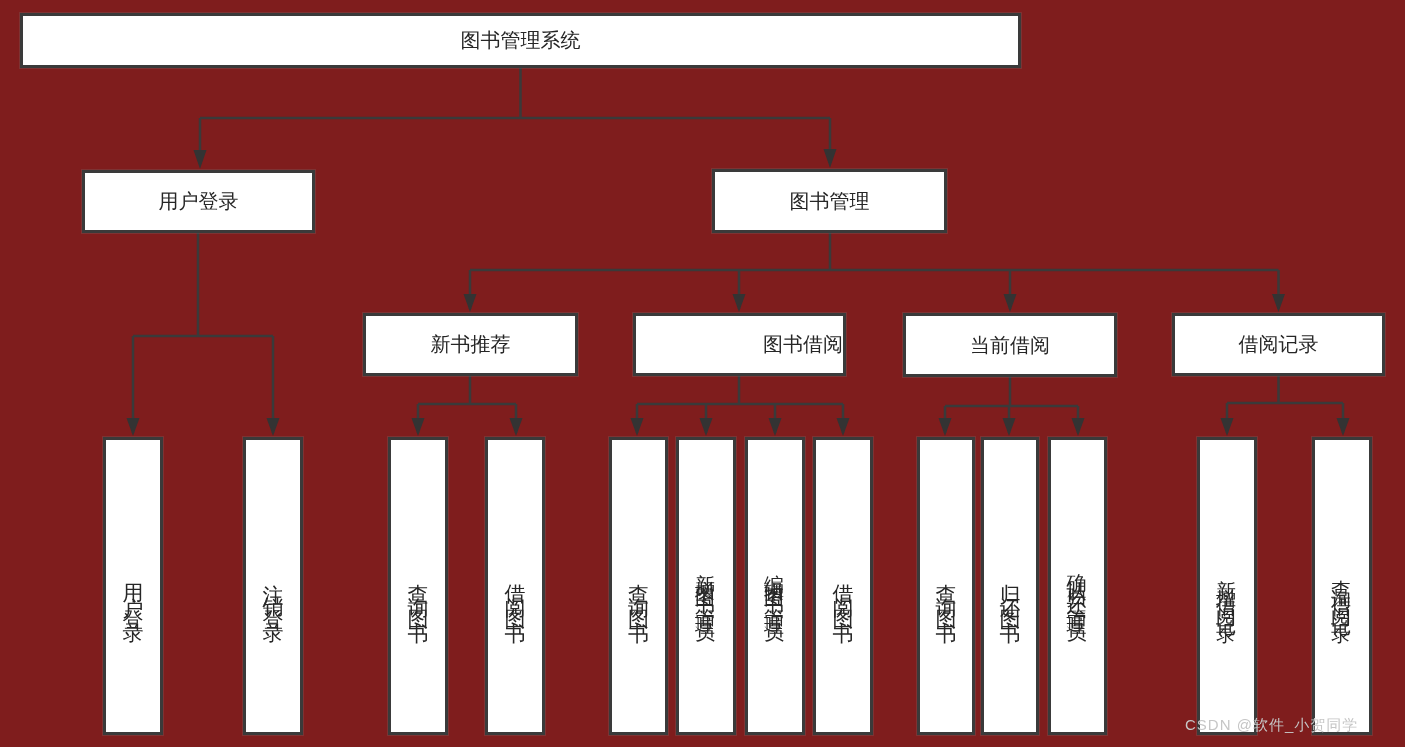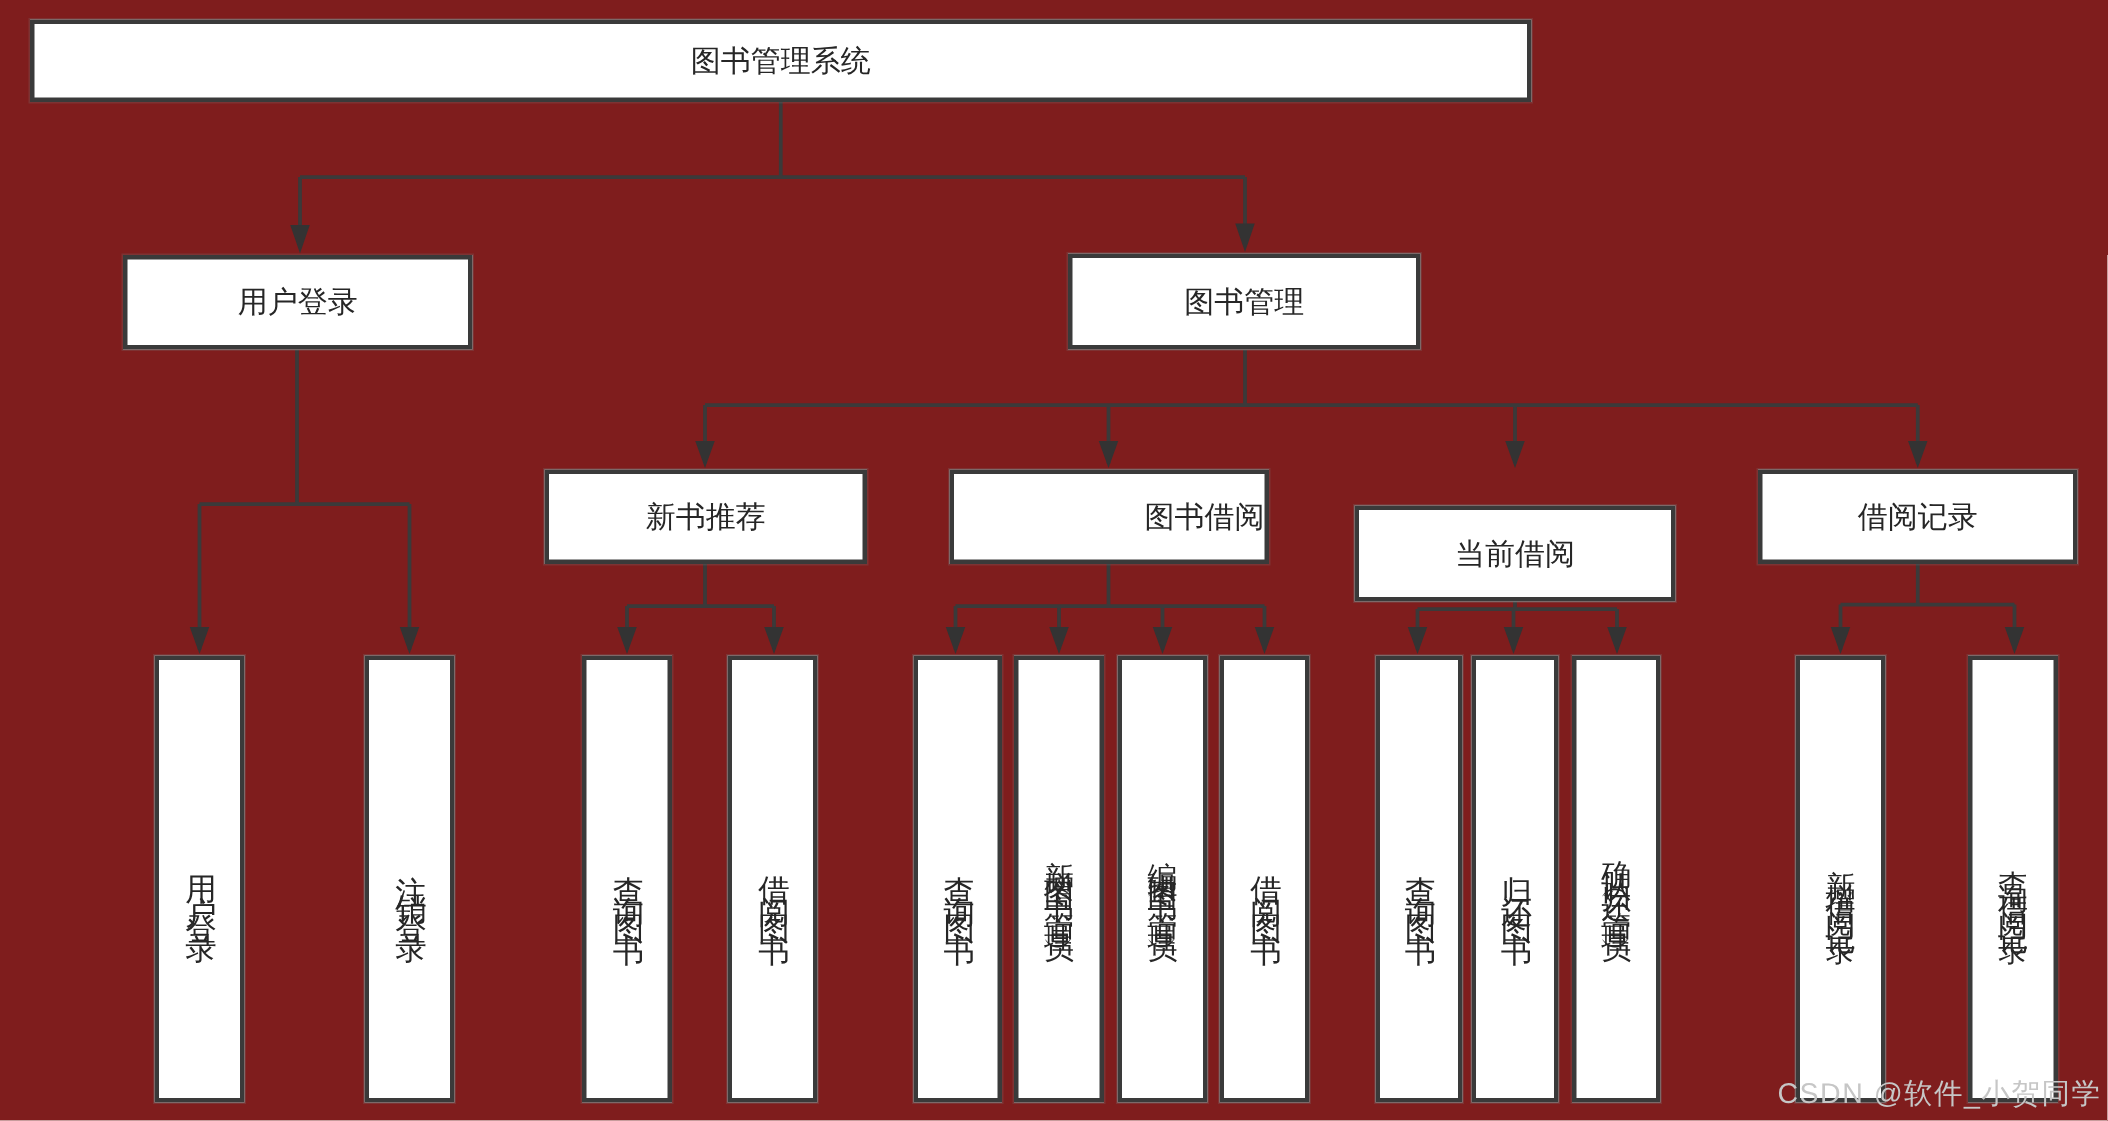--- a/index.html
+++ b/index.html
@@ -30,21 +30,21 @@
     text-orientation:mixed;
     font-size:21px;
     white-space:nowrap;
   }
   .ls-wide .lbl{letter-spacing:13px;margin-bottom:-13px;}
   .ls-mid  .lbl{letter-spacing:9px; margin-bottom:-9px; font-size:20px;}
   .ls-tight .lbl{letter-spacing:7px; margin-bottom:-7px; font-size:20px;}
   .watermark{
     position:absolute;
     left:1185px;top:716px;
-    font-size:19px;
+    font-size:15px;
     color:#c6c6c6;
     letter-spacing:1px;
     z-index:3;
     white-space:nowrap;
   }
 </style>
 </head>
 <body>
 
 <div class="canvas">
@@ -99,21 +99,21 @@
   <div class="node" style="left:712px;top:169px;width:235px;height:64px;">
     <span class="lbl">图书管理</span>
   </div>
 
   <div class="node" style="left:363px;top:313px;width:215px;height:63px;">
     <span class="lbl">新书推荐</span>
   </div>
   <div class="node" style="left:633px;top:313px;width:213px;height:63px;justify-content:flex-end;">
     <span class="lbl">图书借阅</span>
   </div>
-  <div class="node" style="left:903px;top:313px;width:214px;height:64px;margin-top:24px;">
+  <div class="node" style="left:903px;top:313px;width:214px;height:64px;">
     <span class="lbl">当前借阅</span>
   </div>
   <div class="node" style="left:1172px;top:313px;width:213px;height:63px;">
     <span class="lbl">借阅记录</span>
   </div>
 
   <div class="node leaf ls-wide" style="left:103px;">
     <span class="lbl">用户登录</span>
   </div>
   <div class="node leaf ls-wide" style="left:243px;">

